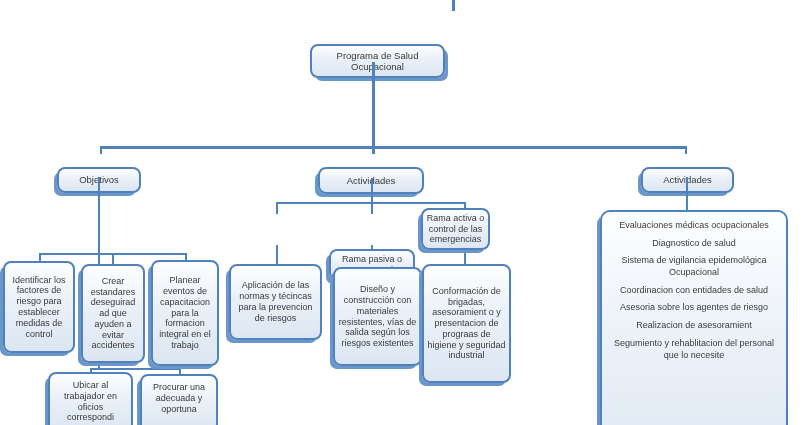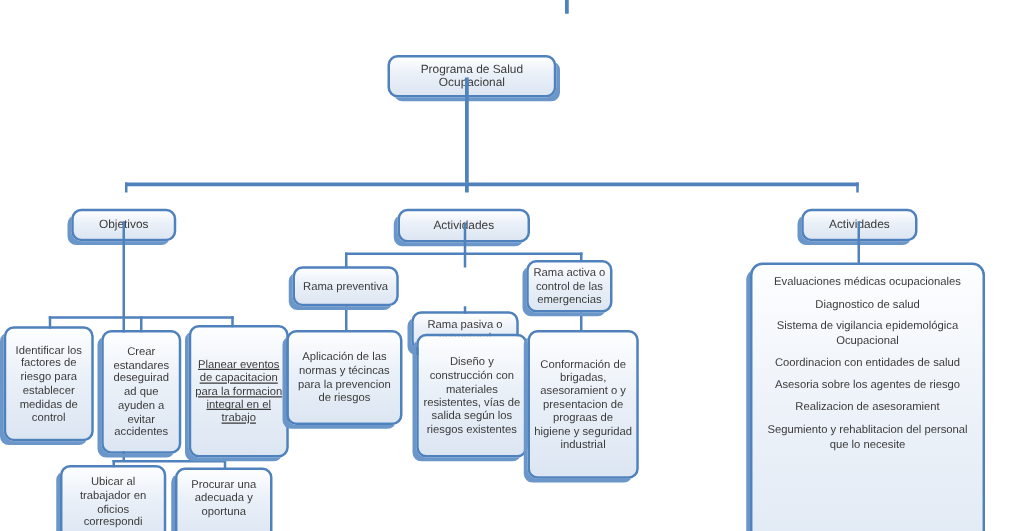--- a/index.html
+++ b/index.html
@@ -65,42 +65,39 @@
   <div class="line" style="left:90px;top:368px;width:90px;height:2px;"></div>
   <div class="line" style="left:90px;top:368px;width:2px;height:6px;"></div>
   <div class="line" style="left:179px;top:368px;width:2px;height:8px;"></div>
 
   <div class="node" style="left:3px;top:261px;width:72px;height:92px;">
     <span>Identificar los factores de riesgo para establecer medidas de control</span>
   </div>
   <div class="node" style="left:81px;top:264px;width:64px;height:99px;">
     <span>Crear estandares deseguirad ad que ayuden a evitar accidentes</span>
   </div>
-  <div class="node" style="left:151px;top:260px;width:80px;height:106px;text-decoration:underline;">
+  <div class="node" style="left:151px;top:260px;width:68px;height:106px;">
     <span>Planear eventos de capacitacion para la formacion integral en el trabajo</span>
   </div>
   <div class="node" style="left:48px;top:372px;width:85px;height:60px;align-items:flex-start;padding-top:6px;">
     <span>Ubicar al trabajador en oficios correspondi</span>
   </div>
   <div class="node" style="left:140px;top:374px;width:78px;height:58px;align-items:flex-start;padding-top:6px;">
     <span>Procurar una adecuada y oportuna</span>
   </div>
 
   <div class="line" style="left:371px;top:178px;width:2px;height:26px;"></div>
   <div class="line" style="left:276px;top:202px;width:190px;height:2px;"></div>
   <div class="line" style="left:276px;top:202px;width:2px;height:12px;"></div>
   <div class="line" style="left:371px;top:202px;width:2px;height:12px;"></div>
   <div class="line" style="left:464px;top:202px;width:2px;height:7px;"></div>
   <div class="line" style="left:276px;top:245px;width:2px;height:20px;"></div>
   <div class="line" style="left:371px;top:245px;width:2px;height:23px;"></div>
   <div class="line" style="left:464px;top:250px;width:2px;height:15px;"></div>
 
-  <div class="node" style="left:234px;top:213px;width:85px;height:32px;">
-    <span>Rama preventiva</span>
-  </div>
   <div class="node" style="left:329px;top:213px;width:86px;height:32px;margin-top:36px;">
     <span>Rama pasiva o estructural</span>
   </div>
   <div class="node" style="left:421px;top:208px;width:69px;height:42px;">
     <span>Rama activa o control de las emergencias</span>
   </div>
 
   <div class="node" style="left:333px;top:267px;width:89px;height:99px;">
     <span>Diseño y construcción con materiales resistentes, vías de salida según los riesgos existentes</span>
   </div>

